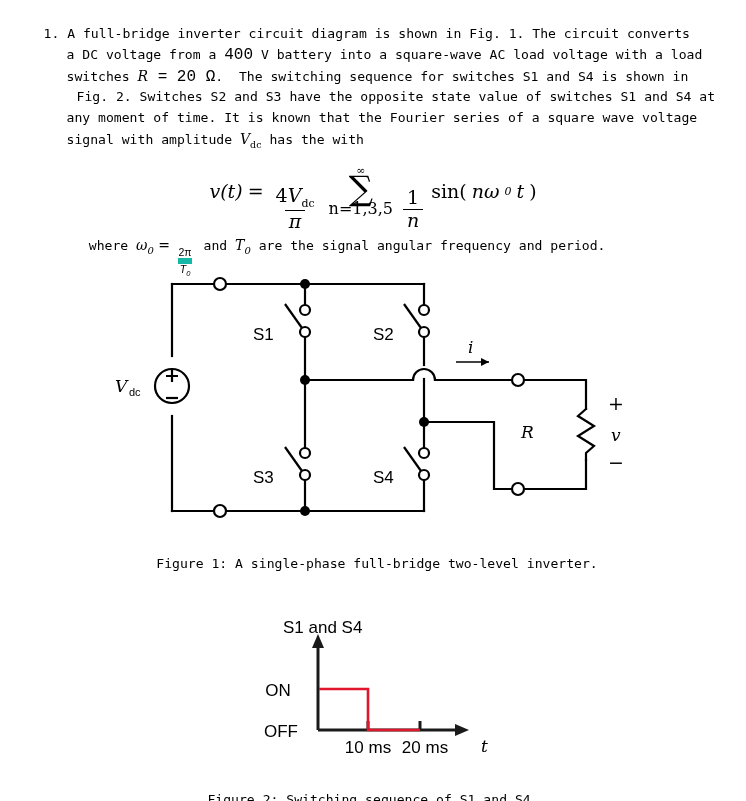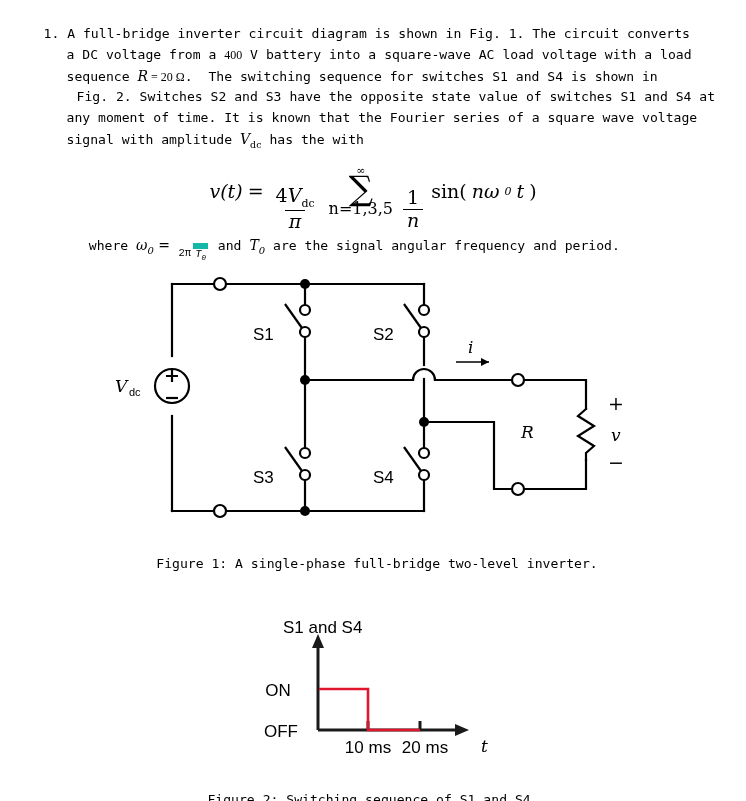--- a/index.html
+++ b/index.html
@@ -32,23 +32,23 @@
     line-height: 20px;
     white-space: pre;
     letter-spacing: 0px;
   }
   .prob-line .ital {
     font-family: "DejaVu Serif", serif;
     font-style: italic;
     font-size: 14px;
   }
   .prob-line .rom {
-    font-family: Liberation Serif, serif;
+    font-family: Liberation Mono, monospace;
     font-style: normal;
-    font-size: 12px;
+    font-size: 16px;
   }
   .prob-line .sub {
     font-family: "DejaVu Serif", serif;
     font-style: normal;
     font-size: 9.5px;
     vertical-align: sub;
   }
 
   
   #equation {
@@ -96,25 +96,25 @@
     position: absolute;
     left: 73px;
     top: 215px;
     font-size: 13.1px;
     white-space: pre;
     line-height: 20px;
   }
   #where-line .ital { font-family: "DejaVu Serif", serif; font-style: italic; font-size: 14px; }
   .ifrac {
     display: inline-flex;
-    flex-direction: row;
+    flex-direction: column;
     align-items: center;
     vertical-align: -0.45em;
     line-height: 1.05;
-    font-family: Liberation Mono, monospace;
+    font-family: Liberation Sans, sans-serif;
     margin: 0 2px;
   }
   .ifrac .num { font-size: 10.5px; padding: 0 2px; }
   .ifrac .den { font-size: 10.5px; padding: 0 2px; border-top: 6px solid #14b8a6; font-style: italic; }
 
   
   #fig1 { position: absolute; left: 0; top: 262px; width: 746px; height: 270px; }
   #fig1-caption {
     position: absolute; left: 4px; top: 556px; width: 746px;
     text-align: center; font-size: 13.1px; white-space: pre;
@@ -137,21 +137,21 @@
 
   <div class="prob-line" style="top:0px;">
     <span>1.</span><span> A full-bridge inverter circuit diagram is shown in Fig. 1. The circuit converts</span>
   </div>
 
   <div class="prob-line" style="top:21px; left:35px; width:707px;">
     <span>a DC voltage from a </span><span class="rom">400</span><span> </span><span>V</span><span> battery into a square-wave AC load voltage with a load</span>
   </div>
 
   <div class="prob-line" style="top:42px; left:35px; width:707px;">
-    <span>sequence </span><span class="ital">R</span><span class="rom"> = </span><span class="rom">20</span><span class="rom"> </span><span class="rom">Ω</span><span>.  The switching sequence for switches S1 and S4 is shown in</span>
+    <span>switches </span><span class="ital">R</span><span class="rom"> = </span><span class="rom">20</span><span class="rom"> </span><span class="rom">Ω</span><span>.  The switching sequence for switches S1 and S4 is shown in</span>
   </div>
 
   <div class="prob-line" style="top:63px; left:45px; width:707px;">
     <span>Fig. 2. Switches S2 and S3 have the opposite state value of switches S1 and S4 at</span>
   </div>
 
   <div class="prob-line" style="top:84px; left:35px; width:707px;">
     <span>any moment of time. It is known that the Fourier series of a square wave voltage</span>
   </div>
 

